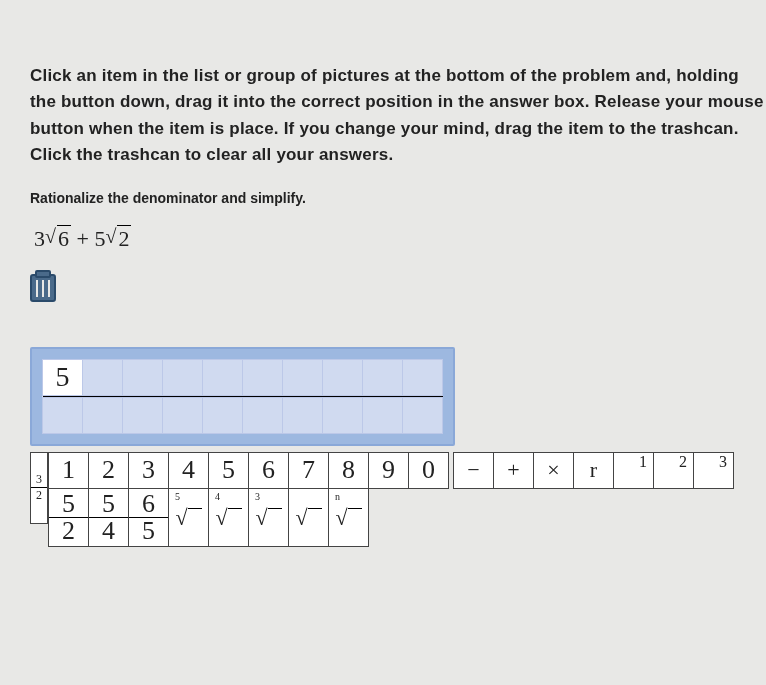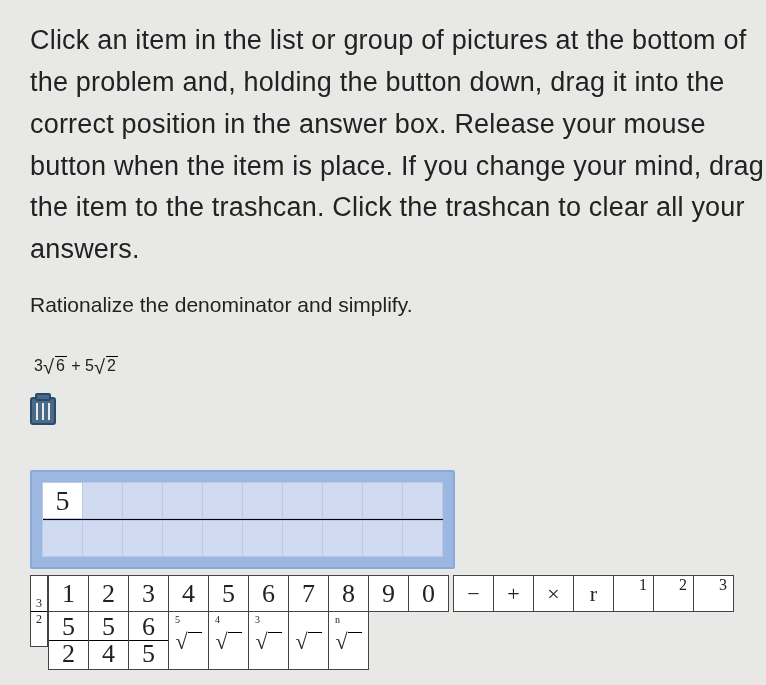--- a/index.html
+++ b/index.html
@@ -6,37 +6,37 @@
     body {
       font-family: Arial, Helvetica, sans-serif;
       background: #e8e8e6;
       width: 766px;
       height: 685px;
       overflow: hidden;
       padding: 20px 0 0 30px;
       color: #222;
     }
     .instructions {
-      font-size: 27px;
+      font-size: 17px;
       line-height: 1.55;
-      font-weight: 400;
+      font-weight: 700;
       margin-bottom: 22px;
       letter-spacing: 0.2px;
+      margin-top: 43px;
     }
     .prompt {
-      font-size: 21px;
-      font-weight: 400;
-      margin-bottom: 8px;
+      font-size: 14px;
+      font-weight: 700;
+      margin-bottom: 18px;
     }
     .math-expr {
-      font-family: Liberation Sans, sans-serif;
-      font-size: 16px;
+      font-family: Liberation Serif, serif;
+      font-size: 22px;
       margin-bottom: 18px;
       display: inline-block;
-      margin-top: 31px;
     }
     .frac {
       display: inline-block;
       text-align: center;
       vertical-align: middle;
     }
     .frac .num { display:block; padding:0 4px 2px; }
     .frac .den { display:block; border-top:1.5px solid #000; padding:2px 4px 0; }
     .sqrt { display:inline-block; position:relative; padding-left:12px;}
     .sqrt::before { content:"√"; position:absolute; left:0; top:0; font-size:20px;}

